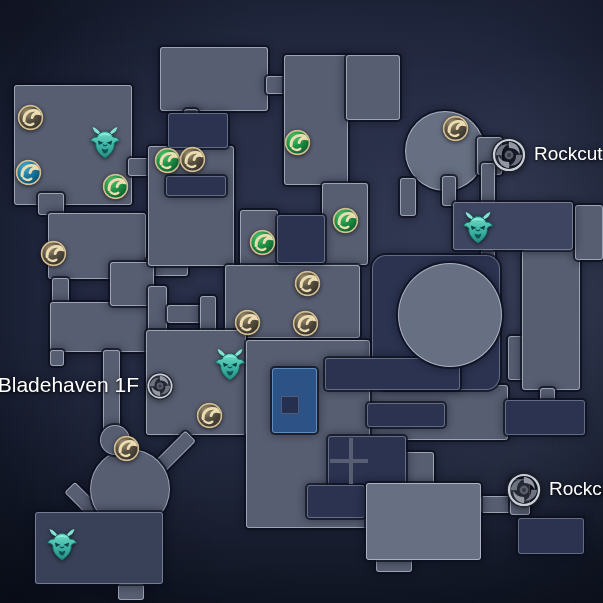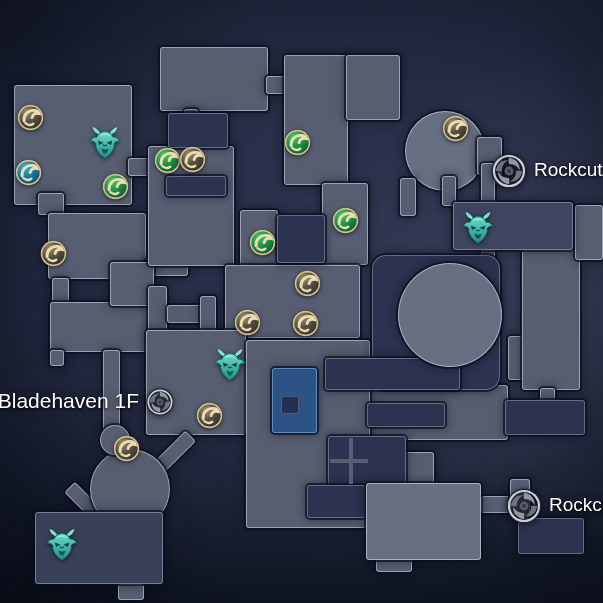--- a/index.html
+++ b/index.html
@@ -20,21 +20,21 @@
   .d  {background:#2b3350;border:1px solid rgba(122,130,152,.72);}
   .d2 {background:#253050;border:1px solid rgba(110,120,145,.6);box-shadow:none;border-radius:2px;}
   .f  {background:#3d4560;border:1px solid rgba(130,138,158,.8);}
   .w  {background:#394159;border:1px solid rgba(132,140,162,.8);}
   .b  {background:#2d5285;border:1px solid rgba(105,150,200,.85);}
   .ln {background:#575e71;box-shadow:none;border-radius:0;}
   .circle{border-radius:50% !important;}
   .round{border-radius:14px !important;}
   .marker{position:absolute;pointer-events:auto;}
   .marker svg{display:block;filter:drop-shadow(0 1px 2px rgba(0,0,0,.65));}
-  .portal{position:absolute;margin-top:16px;}
+  .portal{position:absolute;}
   .picon{position:absolute;display:block;}
   .picon svg{display:block;filter:drop-shadow(0 1px 3px rgba(0,0,0,.7));}
   .plabel{position:absolute;white-space:nowrap;color:#ffffff;font-weight:500;
     text-shadow:0 1px 3px rgba(0,0,0,.9),0 0 8px rgba(0,0,0,.45);
     top:50%;transform:translateY(-54%);}
   .plabel.right{left:100%;margin-left:7px;}
   .plabel.left{right:100%;margin-right:7px;}
 </style>
 </head>
 <body>

